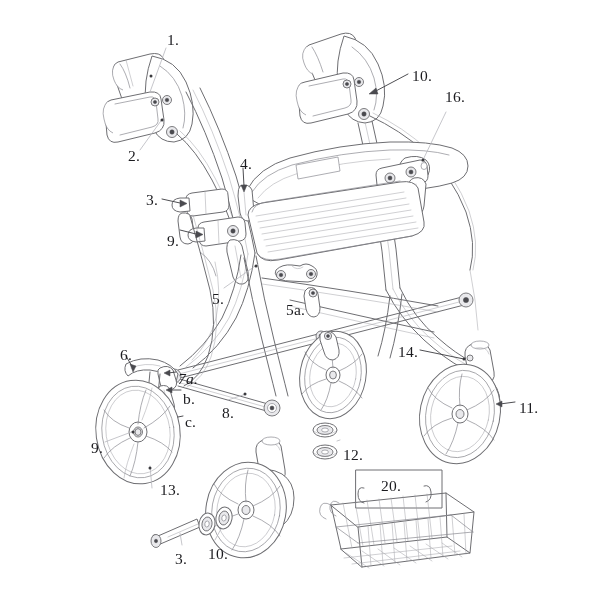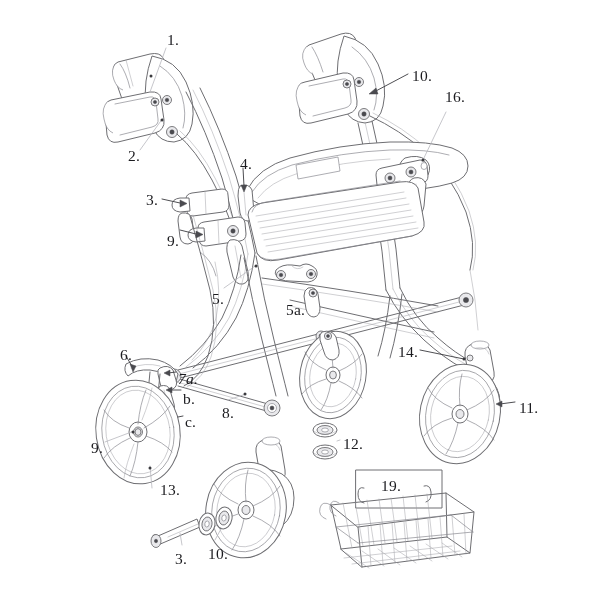--- a/index.html
+++ b/index.html
@@ -540,21 +540,21 @@
   <div class="callout" style="left:286px; top:290px;margin-top:12px;">5a.</div>
   <div class="callout" style="left:120px; top:347px;">6.</div>
   <div class="callout" style="left:178px; top:371px;font-style:italic;">7a.</div>
   <div class="callout" style="left:183px; top:391px;">b.</div>
   <div class="callout" style="left:185px; top:414px;">c.</div>
   <div class="callout" style="left:222px; top:405px;">8.</div>
   <div class="callout" style="left:167px; top:233px;">9.</div>
   <div class="callout" style="left:91px;  top:440px;">9.</div>
   <div class="callout" style="left:208px; top:546px;font-family:Liberation Serif, serif;">10.</div>
   <div class="callout" style="left:175px; top:551px;">3.</div>
-  <div class="callout" style="left:343px; top:436px;">12.</div>
+  <div class="callout" style="left:343px; top:447px;">12.</div>
   <div class="callout" style="left:147px; top:482px;margin-left:13px;">13.</div>
   <div class="callout" style="left:398px; top:344px;">14.</div>
   <div class="callout" style="left:519px; top:400px;">11.</div>
   <div class="callout" style="left:445px; top:89px;">16.</div>
   <div class="callout" style="left:412px; top:68px;">10.</div>
-  <div class="callout" style="left:381px; top:478px;">19.</div>
+  <div class="callout" style="left:381px; top:478px;">20.</div>
 
 </div>
 
 </body></html>

